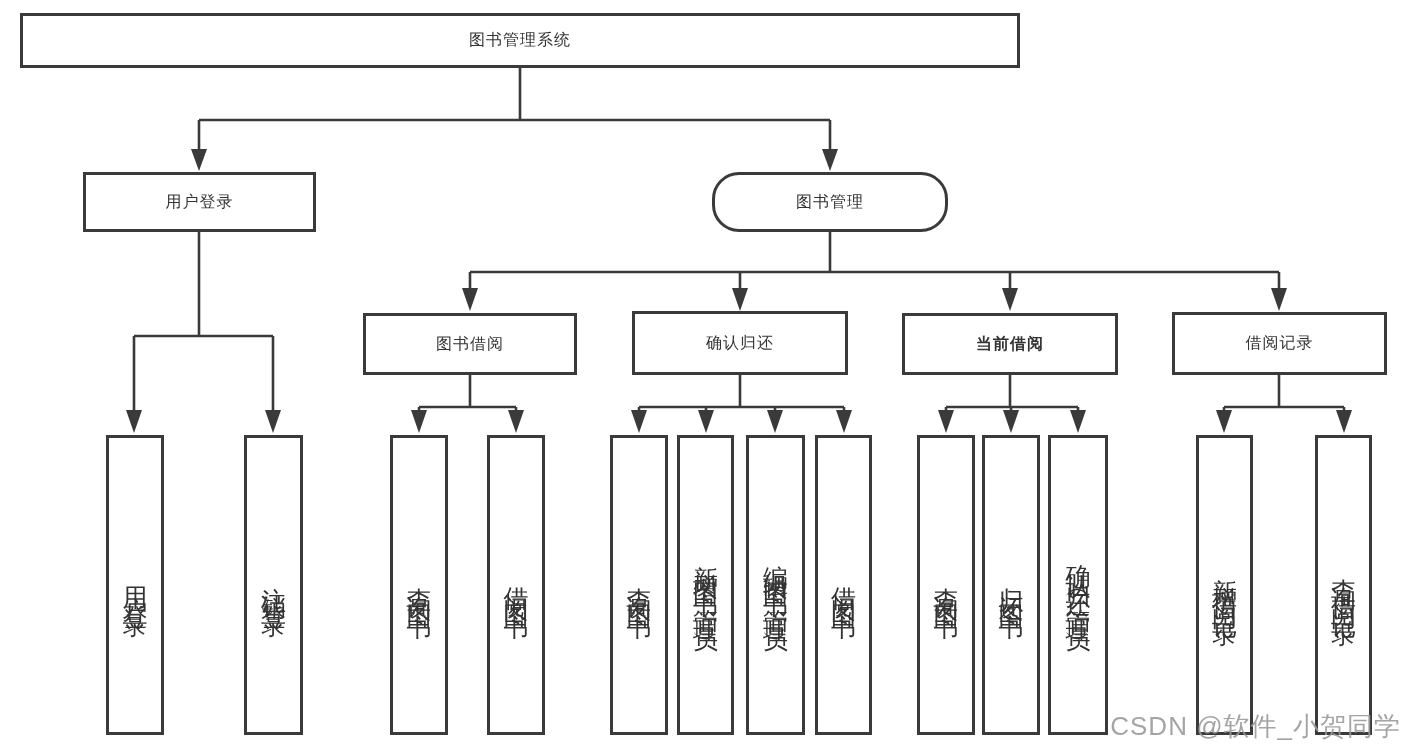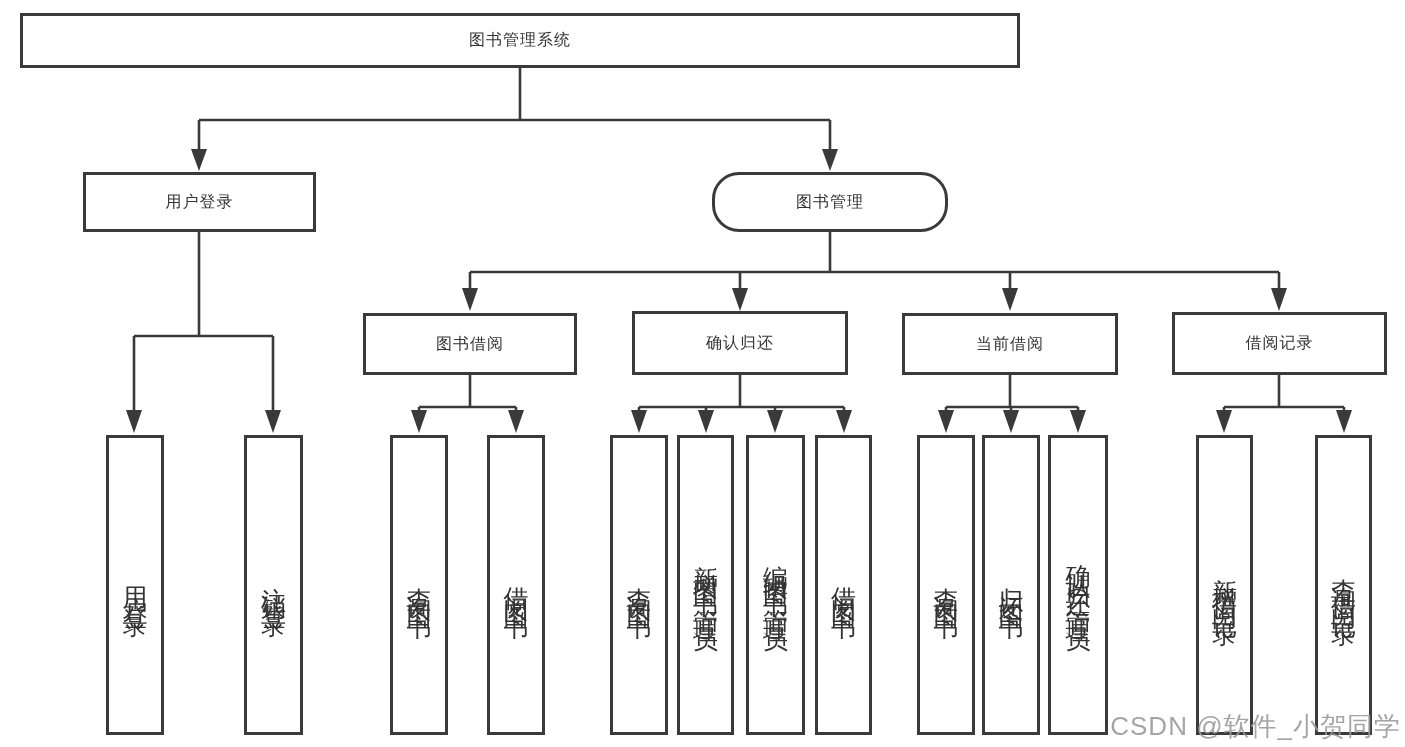--- a/index.html
+++ b/index.html
@@ -88,21 +88,21 @@
     <polygon points="1336,410 1352,410 1344,433"></polygon>
   </svg>
 
   <div class="box hbox" style="left:20px;top:13px;width:1000px;height:55px;">图书管理系统</div>
 
   <div class="box hbox" style="left:83px;top:172px;width:233px;height:60px;">用户登录</div>
   <div class="box hbox" style="left:712px;top:172px;width:236px;height:60px;border-radius:27px;">图书管理</div>
 
   <div class="box hbox" style="left:363px;top:313px;width:214px;height:62px;">图书借阅</div>
   <div class="box hbox" style="left:632px;top:311px;width:216px;height:64px;">确认归还</div>
-  <div class="box hbox" style="left:902px;top:313px;width:216px;height:62px;">当前借阅</div>
+  <div class="box hbox" style="left:902px;top:313px;width:216px;height:62px;font-weight:bold;">当前借阅</div>
   <div class="box hbox" style="left:1172px;top:312px;width:215px;height:63px;">借阅记录</div>
 
   <div class="box vbox" style="left:106px;top:435px;width:58px;height:300px;">
     <span>用户登录</span>
     </div>
   <div class="box vbox" style="left:244px;top:435px;width:59px;height:300px;">
     <span>注销登录</span>
     </div>
 
   <div class="box vbox" style="left:390px;top:435px;width:58px;height:300px;">

